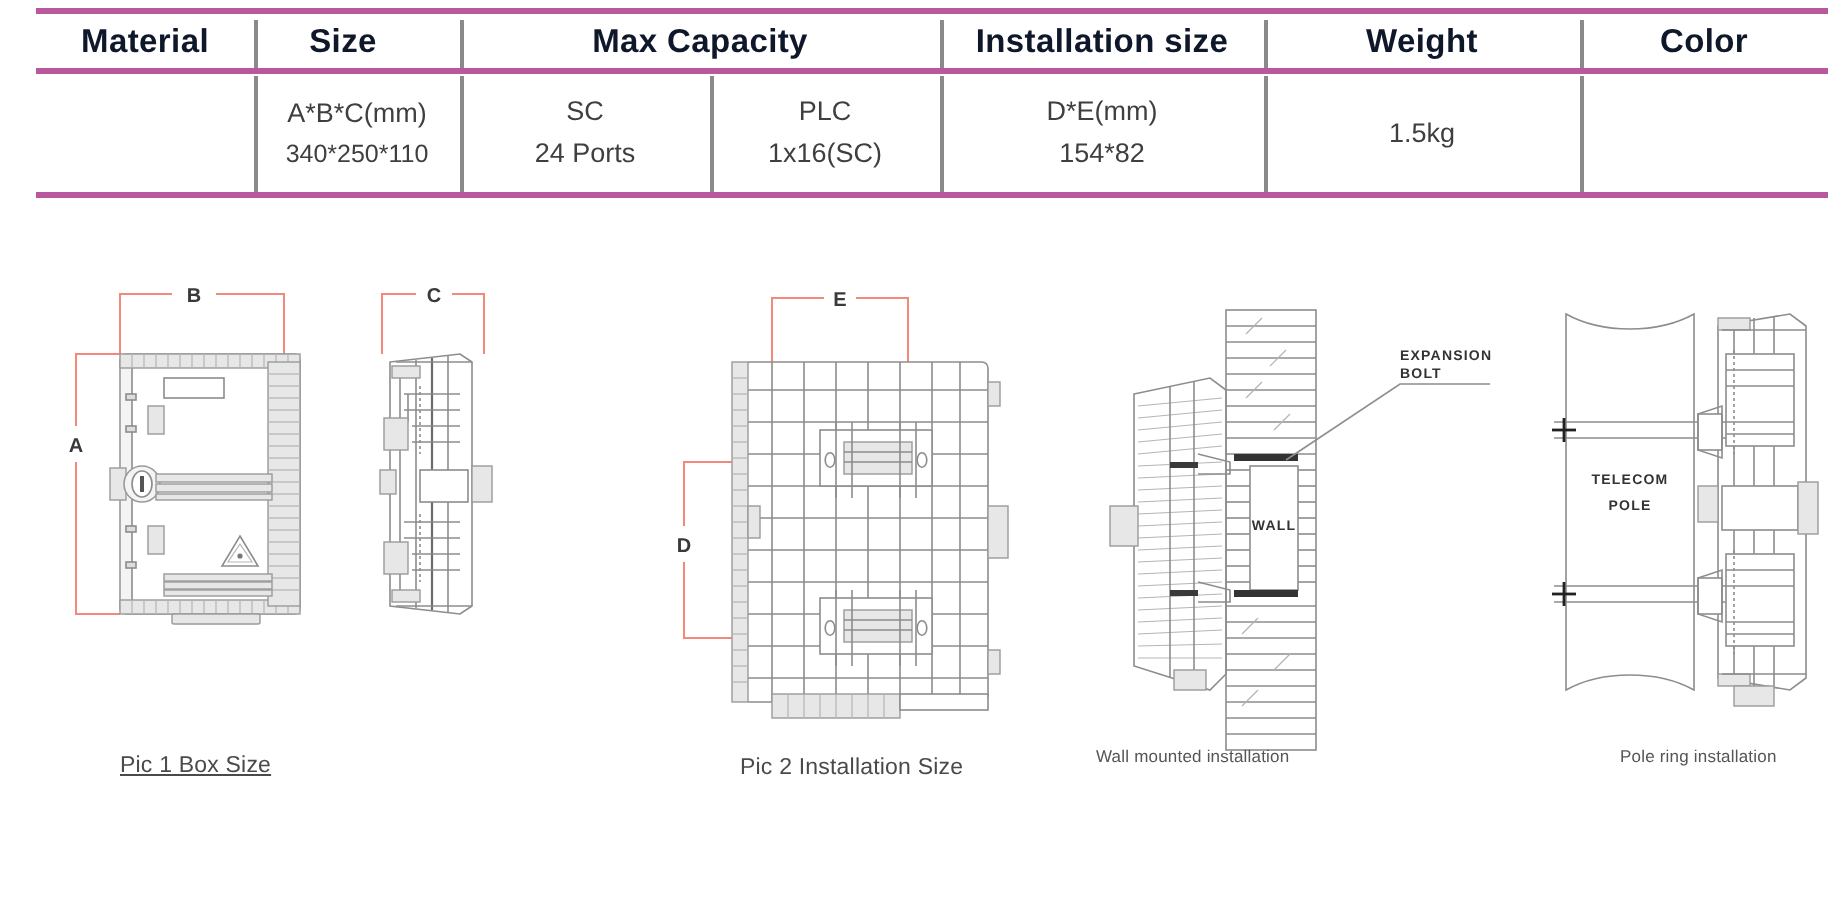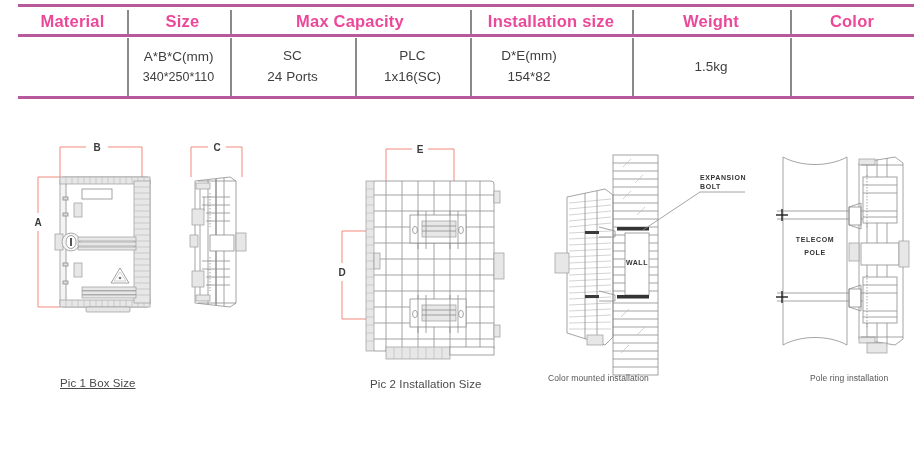--- a/index.html
+++ b/index.html
@@ -45,21 +45,21 @@
   .vdiv.body { top: 34px; height: 58px; }
 
   .hdr-cell {
     position: absolute;
     top: 5px;
     height: 25px;
     line-height: 25px;
     text-align: center;
     font-size: 16.5px;
     font-weight: bold;
-    color: #ec4899;
+    color: #0f172a;
     letter-spacing: 0.2px;
     white-space: nowrap;
   }
   .body-cell {
     position: absolute;
     top: 34px;
     height: 58px;
     display: flex;
     flex-direction: column;
     align-items: center;
@@ -114,21 +114,21 @@
   <div class="vdiv head" style="left:772px"></div>
 
   <div class="vdiv body" style="left:109px"></div>
   <div class="vdiv body" style="left:212px"></div>
   <div class="vdiv body" style="left:337px"></div>
   <div class="vdiv body" style="left:452px"></div>
   <div class="vdiv body" style="left:614px"></div>
   <div class="vdiv body" style="left:772px"></div>
 
   <div class="hdr-cell" style="left:0px;   width:109px">Material</div>
-  <div class="hdr-cell" style="left:120px; width:89px">Size</div>
+  <div class="hdr-cell" style="left:109px; width:89px">Size</div>
   <div class="hdr-cell" style="left:212px; width:240px">Max Capacity</div>
   <div class="hdr-cell" style="left:452px; width:162px">Installation size</div>
   <div class="hdr-cell" style="left:614px; width:158px">Weight</div>
   <div class="hdr-cell" style="left:772px; width:124px">Color</div>
 
 
   <div class="body-cell" style="left:109px; width:103px">
     <span>A*B*C(mm)</span>
     <span class="l2">340*250*110</span>
   </div>
@@ -136,21 +136,21 @@
   <div class="body-cell" style="left:212px; width:125px">
     <span>SC</span>
     <span>24 Ports</span>
   </div>
 
   <div class="body-cell" style="left:337px; width:115px">
     <span>PLC</span>
     <span>1x16(SC)</span>
   </div>
 
-  <div class="body-cell" style="left:430px; width:162px">
+  <div class="body-cell" style="left:452px; width:162px">
     <span>D*E(mm)</span>
     <span>154*82</span>
   </div>
 
   <div class="body-cell" style="left:614px; width:158px">
     <span>1.5kg</span>
   </div>
 
 </div>
 
@@ -546,21 +546,21 @@
 
       <rect class="fillgray2" x="10" y="108" width="14" height="20"></rect>
 
       <path class="ln" d="M54,82 L70,86 L70,92 L54,92"></path>
       <path class="ln" d="M54,146 L70,150 L70,156 L54,156"></path>
 
       <rect class="fillgray2" x="42" y="190" width="16" height="10"></rect>
     </g>
   </svg>
 
-  <div class="fig-caption small" style="left:3px; top:228px;">Color mounted installation</div>
+  <div class="fig-caption small" style="left:3px; top:228px;">Wall mounted installation</div>
 </div>
 
 <div class="figure" style="left:745px; top:145px; width:175px; height:245px;">
   <svg width="175" height="245" viewBox="0 0 175 245">
 
     <g>
       <path class="ln" d="M38,12 C56,22 84,22 102,12 L102,200 C84,190 56,190 38,200 Z" fill="#ffffff"></path>
       <text class="halign" x="70" y="97" text-anchor="middle">TELECOM</text>
       <text class="halign" x="70" y="110" text-anchor="middle">POLE</text>
     </g>

